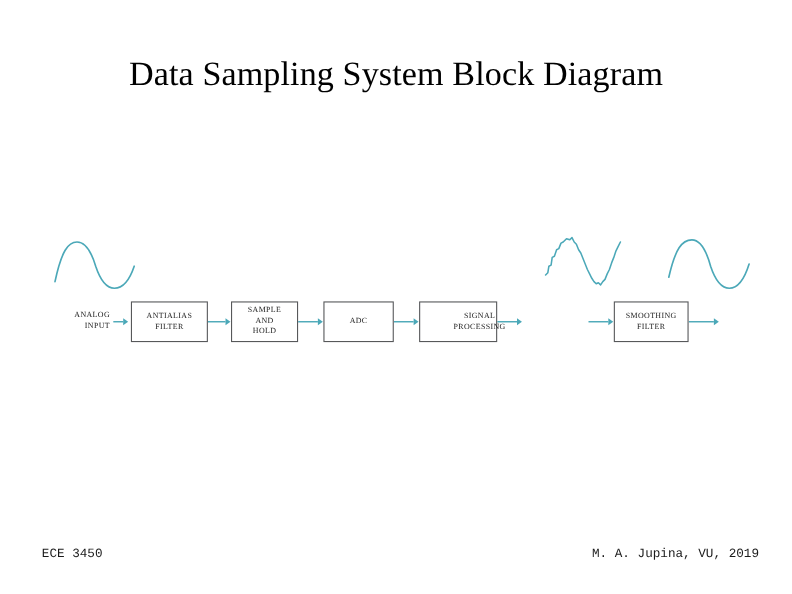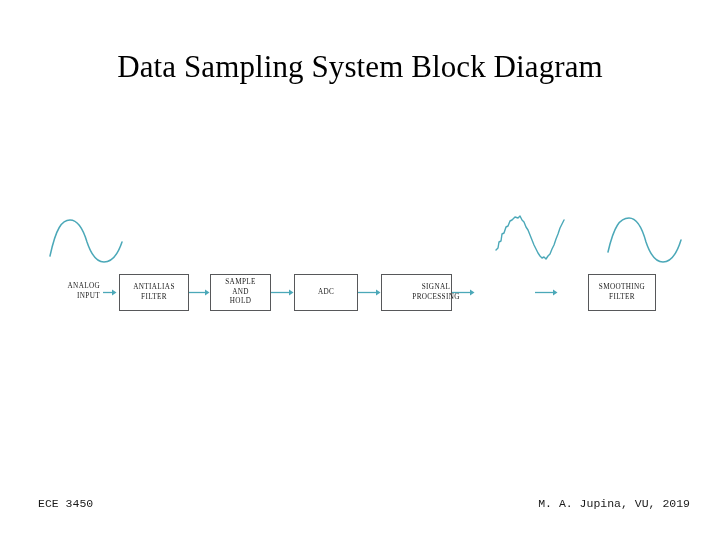--- a/index.html
+++ b/index.html
@@ -177,21 +177,21 @@
     <div class="blk" style="left:294px; width:64px;">
       <span class="blk-label">ADC</span>
     </div>
 
     <div class="blk" style="left:381px; width:71px;padding-left:39px;">
       <span class="blk-label">SIGNAL
 PROCESSING</span>
     </div>
 
 
-    <div class="blk" style="left:588px; width:68px;">
+    <div class="blk" style="left:558px; width:68px;">
       <span class="blk-label">SMOOTHING
 FILTER</span>
     </div>
 
   </div>
 
   <div class="footer" id="footer-left">ECE 3450</div>
 
   <div class="footer" id="footer-right">M. A. Jupina, VU, 2019</div>
 

